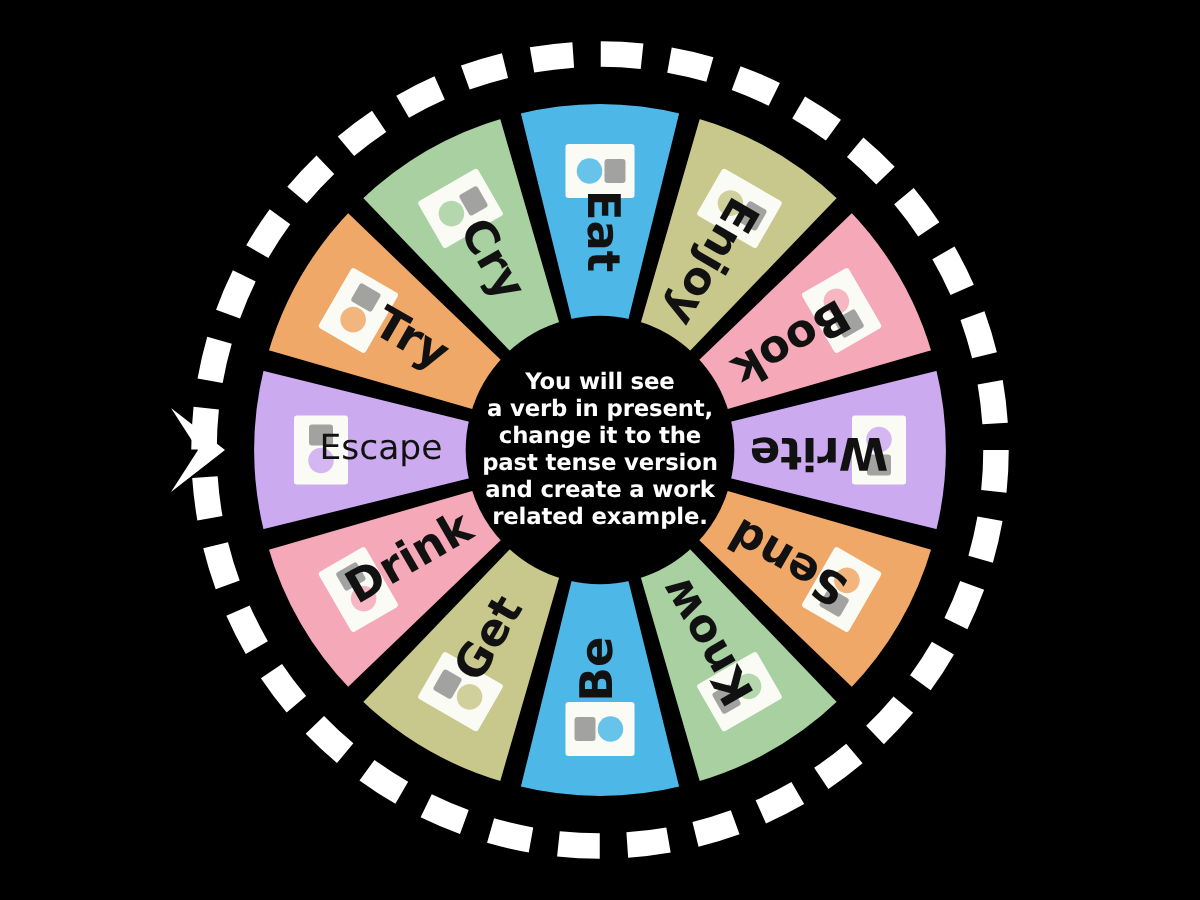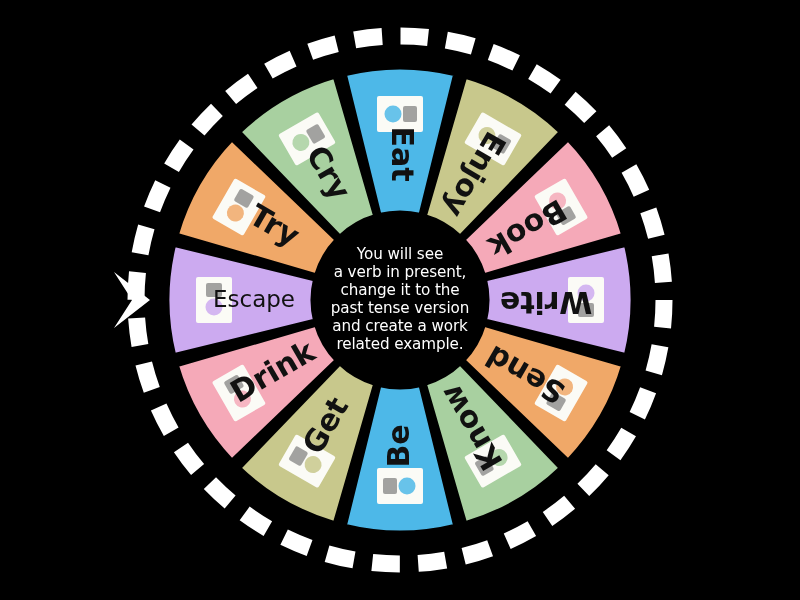--- a/index.html
+++ b/index.html
@@ -51,21 +51,21 @@
   #hub-text {
     position: absolute;
     left: 50%;
     top: 50%;
     transform: translate(-50%, -50%);
     width: 186px;
     text-align: center;
     color: #ffffff;
     font-family: "DejaVu Sans", "Liberation Sans", sans-serif;
     font-size: 15.2px;
-    font-weight: 400;
+    font-weight: 700;
     line-height: 1.18;
     letter-spacing: -0.1px;
     pointer-events: none;
     white-space: pre-line;
   }
 
   
   .seg-label {
     font-family: "DejaVu Sans", "Liberation Sans", sans-serif;
     font-weight: 700;

